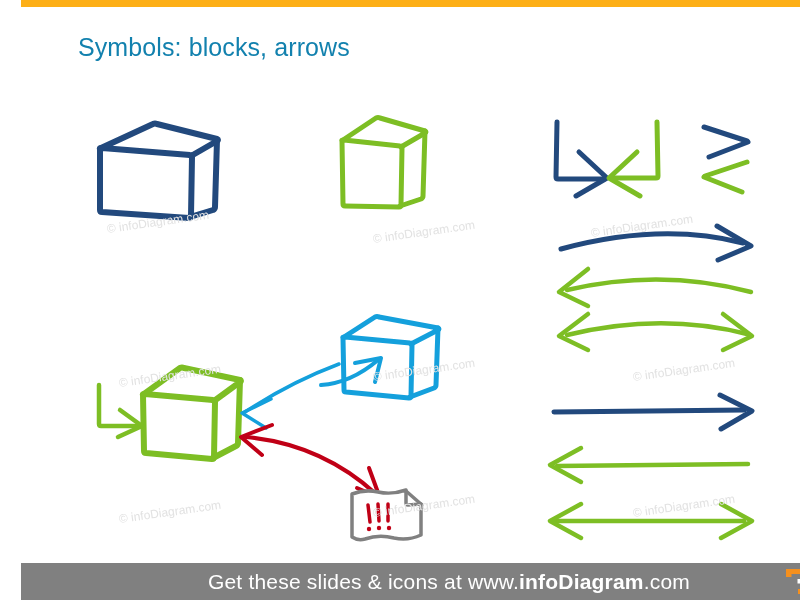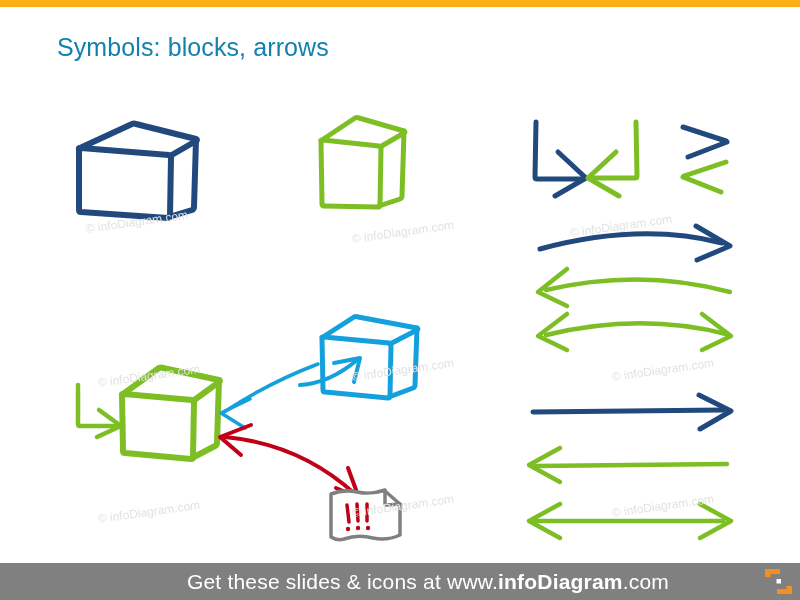--- a/index.html
+++ b/index.html
@@ -11,20 +11,21 @@
     width: 800px;
     height: 600px;
     position: relative;
     overflow: hidden;
     font-family: "Liberation Sans", sans-serif;
   }
   .slide {
     position: absolute;
     inset: 0;
     background: #ffffff;
+    margin-left: 21px;
   }
   
   .top-bar {
     position: absolute;
     top: 0; left: 0;
     width: 800px;
     height: 7px;
     background: #FDAF17;
   }
   

